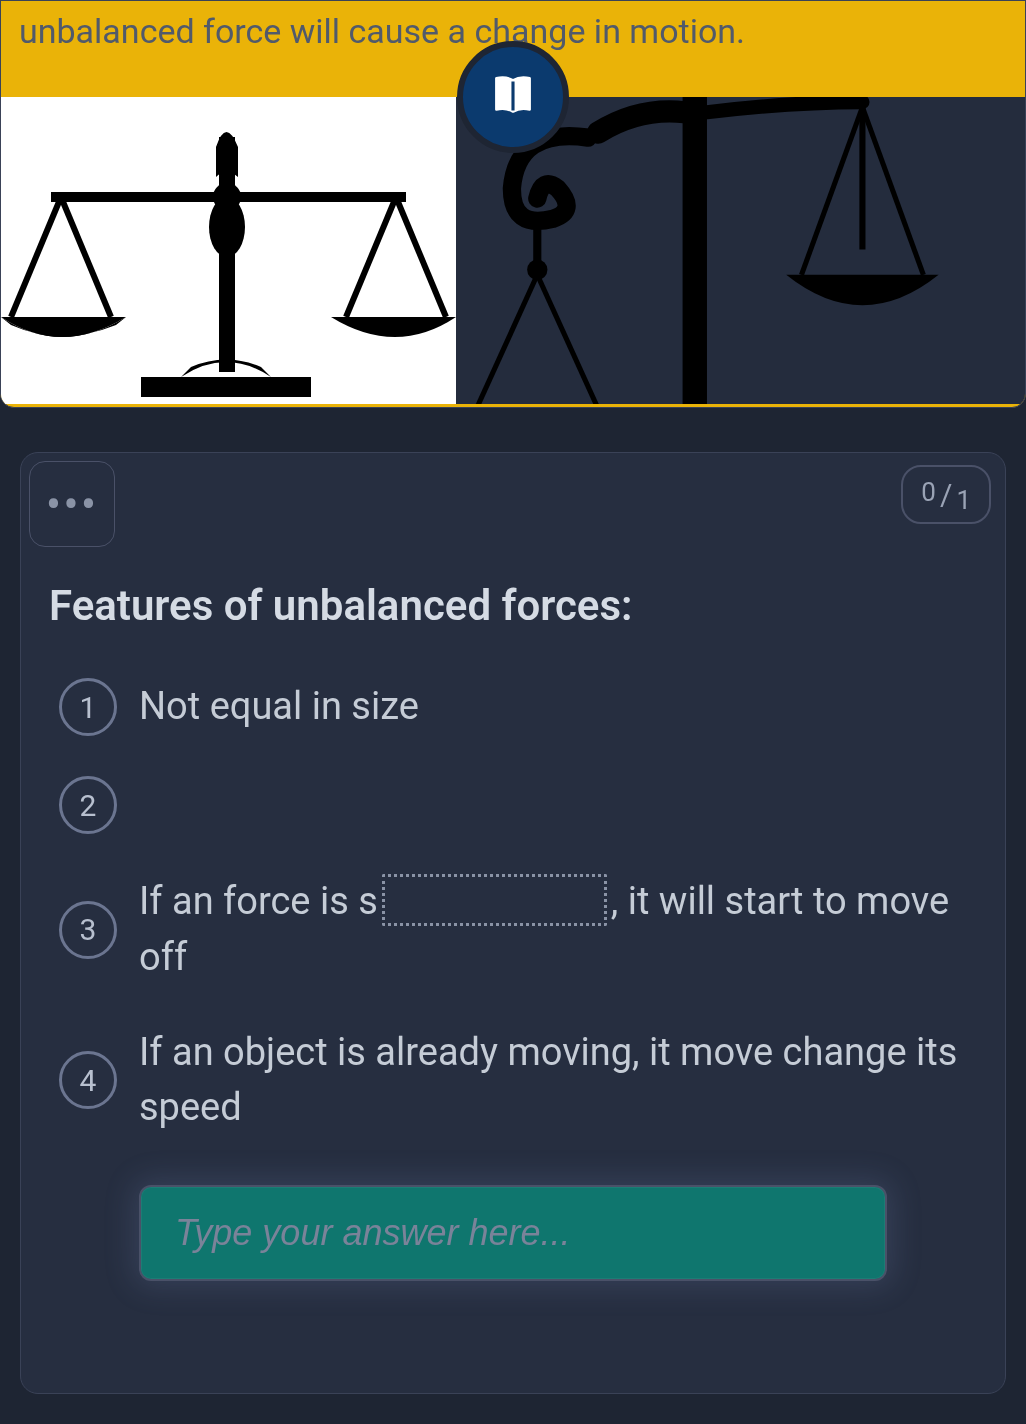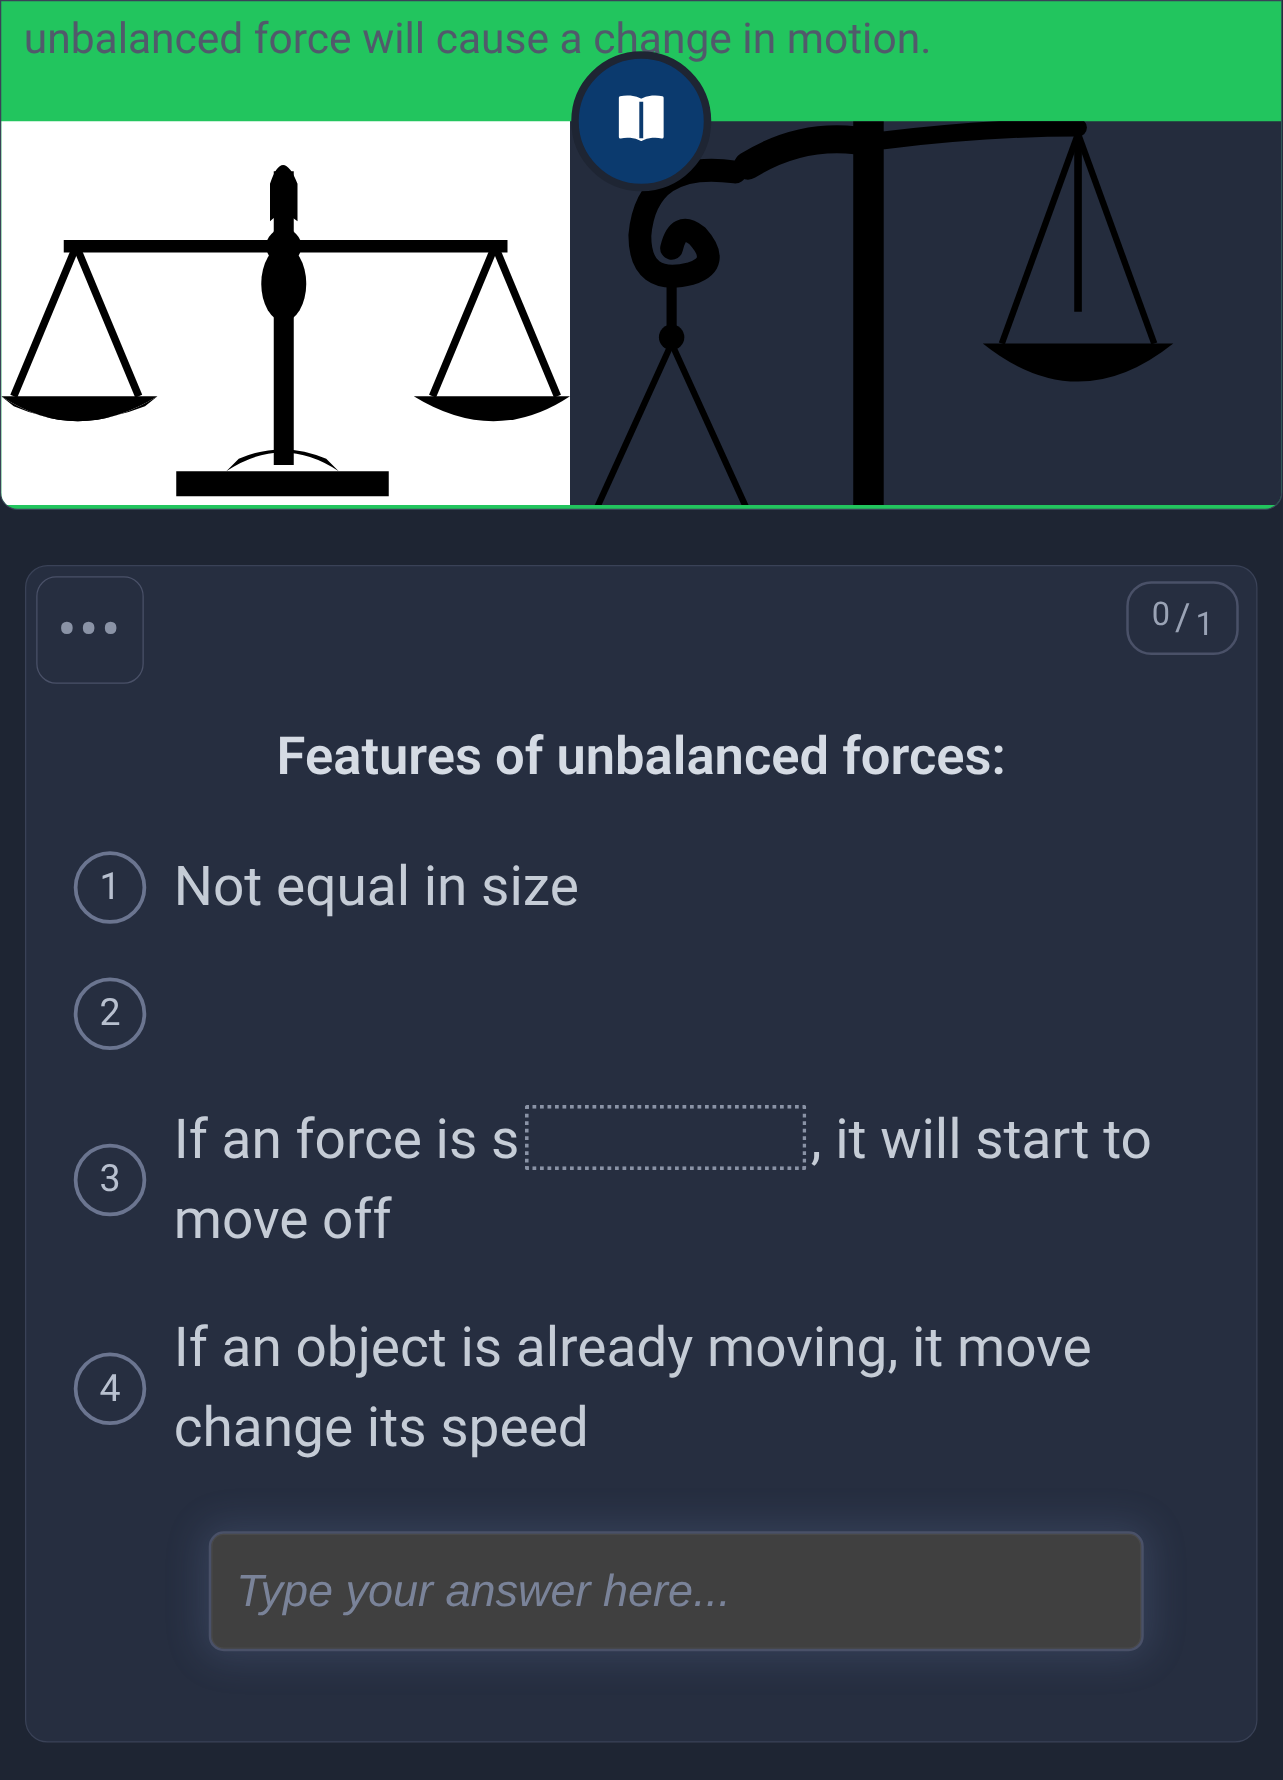--- a/index.html
+++ b/index.html
@@ -8,21 +8,21 @@
     height: 1424px;
     background: #1e2533;
     font-family: -apple-system, BlinkMacSystemFont, "Segoe UI", Roboto, sans-serif;
     color: #c5ccd6;
     overflow: hidden;
   }
   .top-section {
     position: relative;
     width: 100%;
     height: 408px;
-    background: #22c55e;
+    background: #eab308;
     border: 1px solid #3a4257;
     border-radius: 0 0 14px 14px;
     overflow: hidden;
   }
   .context-text {
     position: absolute;
     top: 10px;
     left: 18px;
     right: 18px;
     font-size: 34px;
@@ -105,21 +105,21 @@
     color: #9aa3b5;
     display: flex;
     align-items: baseline;
     gap: 4px;
   }
   .score-badge .num { font-size: 26px; position: relative; top:-4px;}
   .score-badge .den { font-size: 26px; position: relative; top:4px;}
   .score-badge .slash { font-size: 30px; }
 
   .question-title {
-    text-align: center;
+    text-align: left;
     font-size: 42px;
     font-weight: 600;
     color: #d5dbe4;
     margin-top: 100px;
     margin-bottom: 48px;
   }
   .features {
     display: flex;
     flex-direction: column;
     gap: 40px;
@@ -136,21 +136,21 @@
     height: 58px;
     border: 3px solid #6b7590;
     border-radius: 50%;
     display: flex;
     align-items: center;
     justify-content: center;
     font-size: 30px;
     color: #b8c0cf;
   }
   .feature-text {
-    font-size: 44px;
+    font-size: 38px;
     line-height: 1.45;
     color: #c5ccd6;
     flex: 1;
   }
   .blank {
     display: inline-block;
     width: 225px;
     height: 52px;
     border: 3px dotted #8a93a6;
     border-radius: 2px;
@@ -159,30 +159,29 @@
     position: relative;
     top: -4px;
   }
   .answer-wrap {
     margin-top: 50px;
     padding: 0 90px 0 90px;
   }
   .answer-input {
     width: 100%;
     height: 96px;
-    background: #404040;
+    background: #0f766e;
     border: 2px solid #4a5168;
     border-radius: 12px;
     font-size: 36px;
     font-style: italic;
     color: #c5ccd6;
-    padding: 0 20px;
+    padding: 0 34px;
     box-shadow: 0 0 30px 6px rgba(130,150,200,0.18), inset 0 0 0 1px rgba(255,255,255,0.05);
     outline: none;
-    margin-left: 28px;
   }
   .answer-input::placeholder {
     color: #7a8399;
     font-style: italic;
   }
 </style>
 </head>
 <body>
 
 <div class="top-section">

